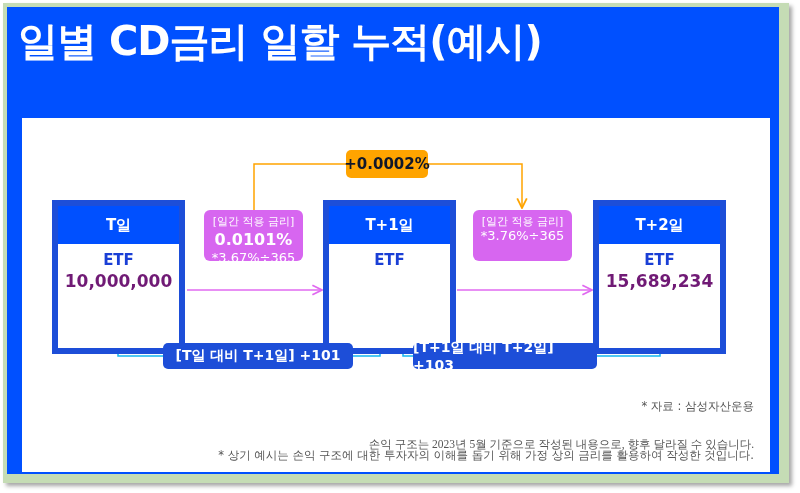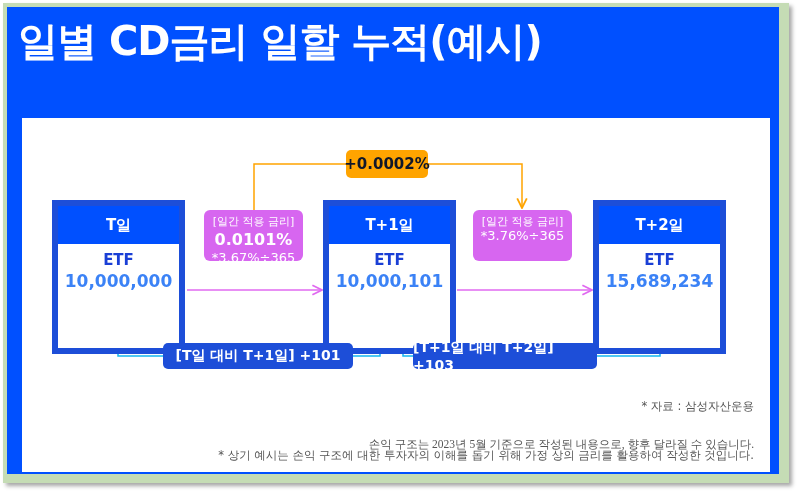--- a/index.html
+++ b/index.html
@@ -8,21 +8,21 @@
   .frame { position:absolute; left:3px; top:3px; width:786px; height:480px; background:#c5dcb5;
            box-shadow:3px 3px 4px rgba(0,0,0,0.35); }
   .blue { position:absolute; left:7px; top:7px; width:772px; height:467px; background:#0050ff; }
   .title { position:absolute; left:18px; top:16px; color:#ffffff; font-size:40px; font-weight:bold;
            letter-spacing:-1px; line-height:50px; white-space:nowrap; }
   .panel { position:absolute; left:22px; top:118px; width:748px; height:354px; background:#ffffff; }
   .box { position:absolute; width:133px; height:154px; border:6px solid #1d4ed8; background:#fff; box-sizing:border-box; }
   .box .hd { height:38px; background:#0050ff; color:#fff; font-weight:bold; font-size:15px;
              display:flex; align-items:center; justify-content:center; }
   .box .etf { text-align:center; color:#1a3fd6; font-weight:bold; font-size:15px; margin-top:6px; line-height:20px; }
-  .box .val { text-align:center; color:#3b82f6; font-weight:bold; font-size:17px; line-height:22px; }
+  .box .val { text-align:center; color:#701a75; font-weight:bold; font-size:17px; line-height:22px; }
   .rate { position:absolute; width:99px; height:51px; background:#d766f0; border-radius:6px; color:#fff;
           text-align:center; box-sizing:border-box; padding-top:4px; }
   .rate .lbl { font-size:11px; line-height:15px; }
   .rate .pct { font-size:16px; font-weight:bold; line-height:22px; }
   .rate .fx { font-size:13px; line-height:14px; }
   .orange { position:absolute; left:346px; top:150px; width:82px; height:28px; background:#ffa400; color:#0f172a;
             border-radius:5px; font-size:15px; font-weight:bold; display:flex; align-items:center; justify-content:center; }
   .cyan { position:absolute; height:26px; background:#1d4ed8; color:#fff; border-radius:5px;
           font-size:14px; font-weight:bold; display:flex; align-items:center; justify-content:center; }
   .note { position:absolute; right:46px; color:#555; font-size:11.5px; text-align:right; line-height:17px; white-space:nowrap; }
@@ -60,21 +60,20 @@
 </svg>
 
 <div class="box" style="left:52px; top:200px;">
   <div class="hd">T일</div>
   <div class="etf">ETF</div>
   <div class="val">10,000,000</div>
 </div>
 <div class="box" style="left:323px; top:200px;">
   <div class="hd">T+1일</div>
   <div class="etf">ETF</div>
-  <div class="val">10,000,101</div>
 </div>
 <div class="box" style="left:593px; top:200px;">
   <div class="hd">T+2일</div>
   <div class="etf">ETF</div>
   <div class="val">15,689,234</div>
 </div>
 
 <div class="rate" style="left:204px; top:210px;">
   <div class="lbl">[일간 적용 금리]</div>
   <div class="pct">0.0101%</div>

